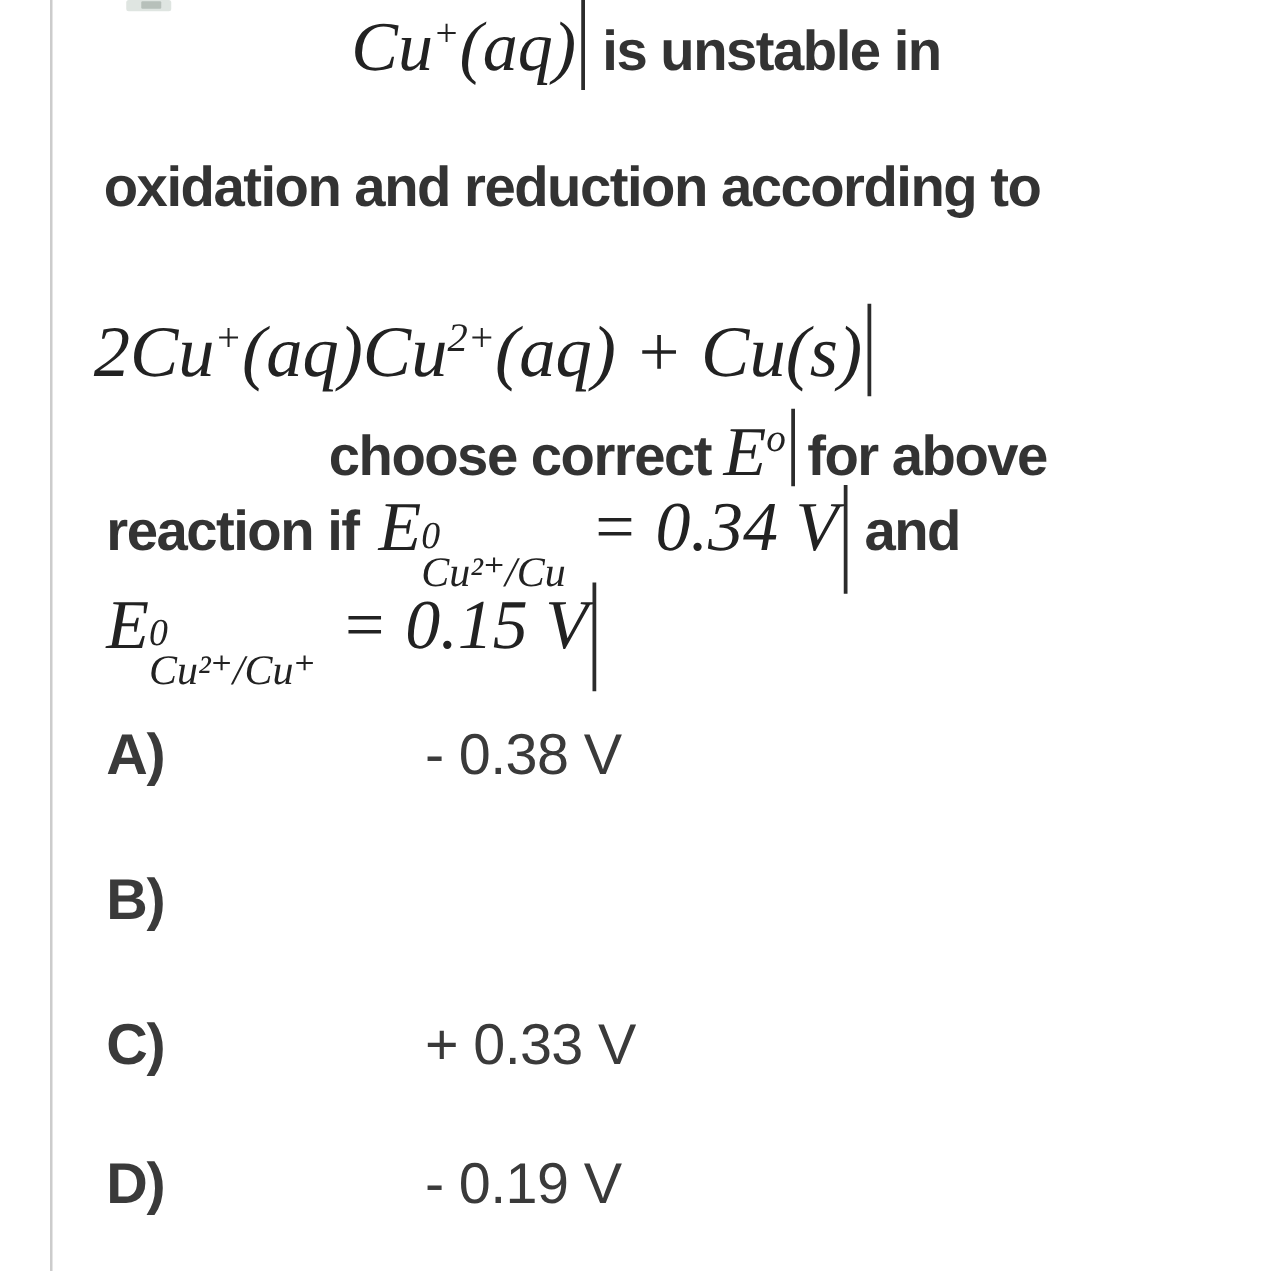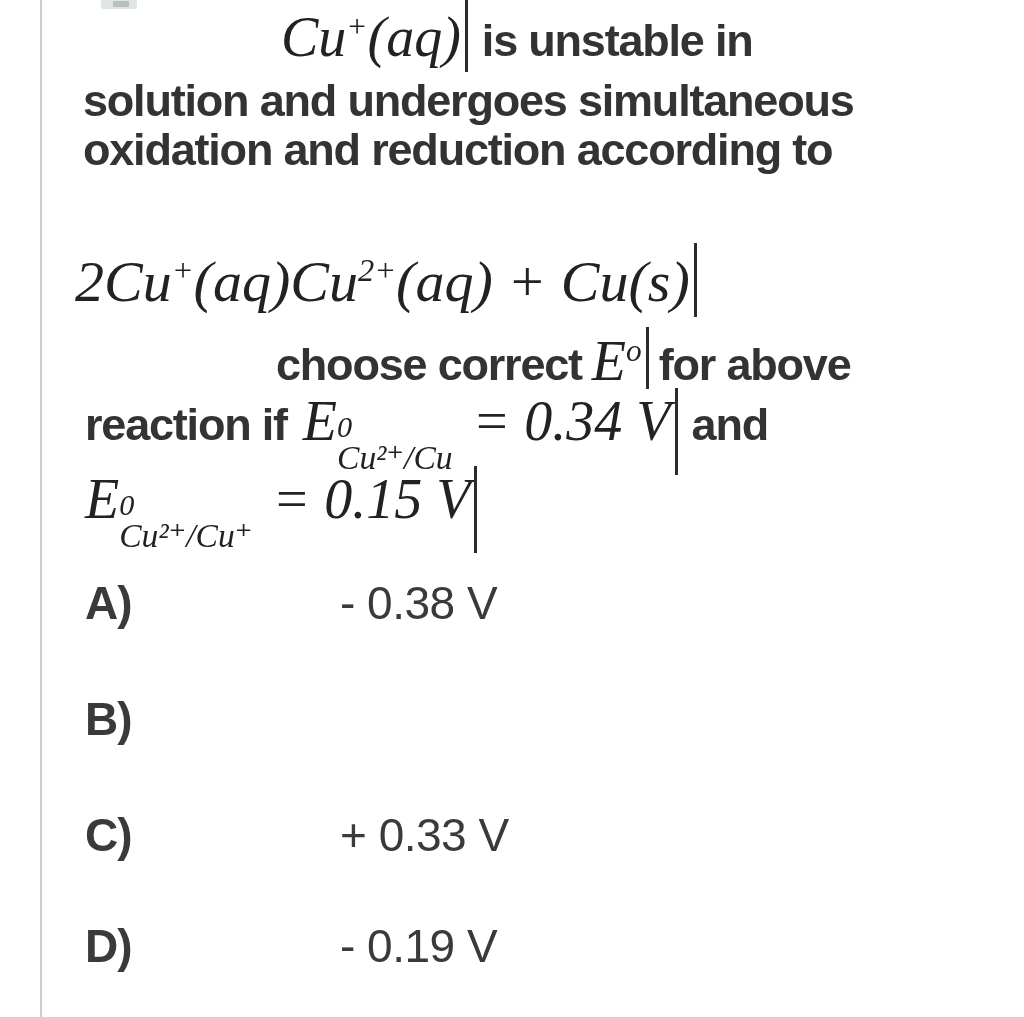--- a/index.html
+++ b/index.html
@@ -49,28 +49,27 @@
 
   <div class="vline left"></div>
   <div class="vline right"></div>
   <div class="artifact"></div>
   <div class="artifact-inner"></div>
 
   <div class="line" style="top:0px;left:281px;">
     <span class="math"><span>Cu</span><span class="msup-i">+</span><span>(aq)</span><span class="vbar md"></span></span><span class="qtext gap-l">is unstable in</span>
   </div>
 
-  <div class="line qtext" style="top:76px;left:83px;">solution and undergoes simultaneous</div>
   <div class="line qtext" style="top:125px;left:83px;">oxidation and reduction according to</div>
 
   <div class="line" style="top:243px;left:75px;">
     <span class="math big"><span>2Cu</span><span class="msup-i">+</span><span>(aq)Cu</span><span class="msup-i">2+</span><span>(aq) + Cu(s)</span><span class="vbar md"></span></span>
   </div>
 
-  <div class="line" style="top:327px;left:276px;">
+  <div class="line" style="top:327px;left:263px;">
     <span class="qtext">choose correct</span><span class="math gap-l gap-r"><span>E</span><span class="msup-i">o</span><span class="vbar sm"></span></span><span class="qtext">for above</span>
   </div>
 
   <div class="line" style="top:388px;left:85px;">
     <span class="qtext gap-r">reaction if</span><span class="math gap-l"><span>E</span><span class="mstack"><span class="msup">0</span><span class="msub">Cu²⁺/Cu</span></span><span>&nbsp;=&nbsp;0.34 V</span><span class="vbar tall"></span></span><span class="qtext gap-l">and</span>
   </div>
 
   <div class="line" style="top:466px;left:85px;">
     <span class="math"><span>E</span><span class="mstack"><span class="msup">0</span><span class="msub">Cu²⁺/Cu⁺</span></span><span>&nbsp;=&nbsp;0.15 V</span><span class="vbar tall"></span></span>
   </div>

